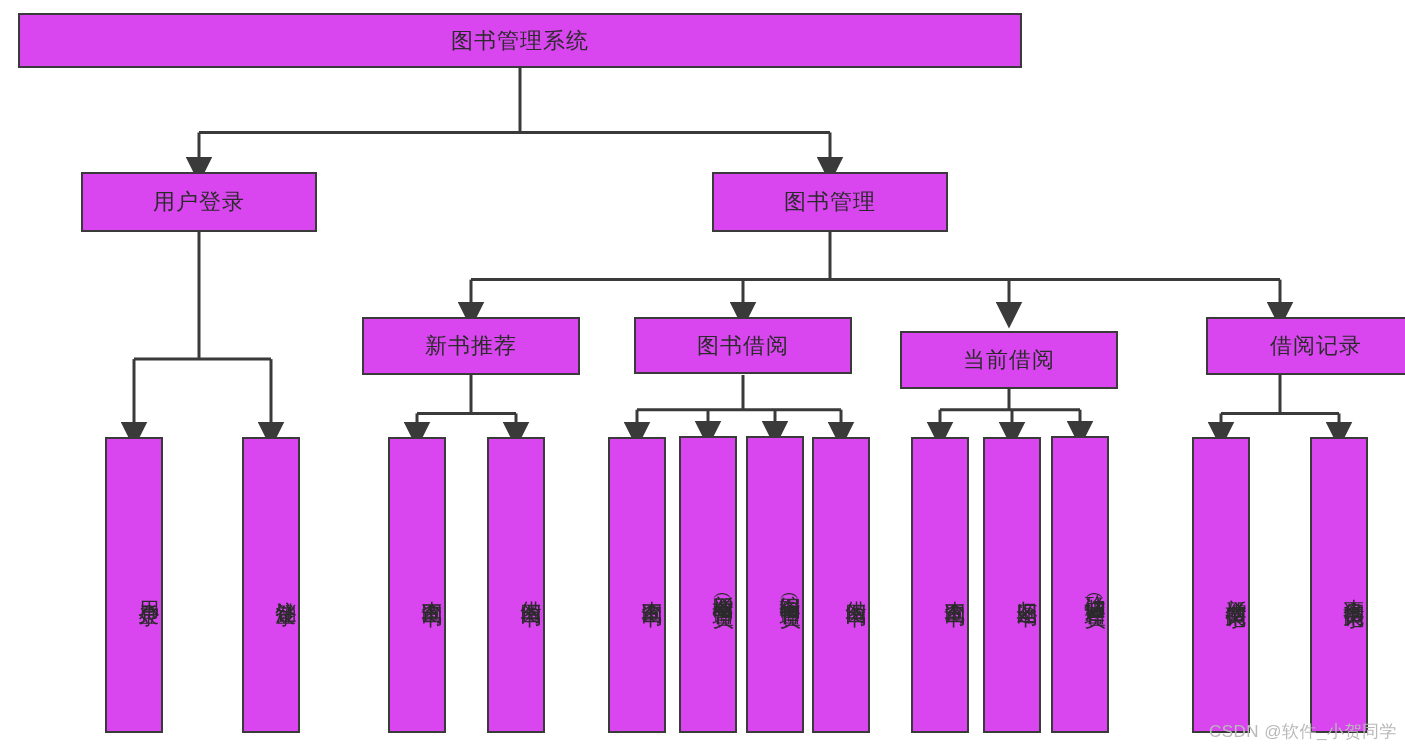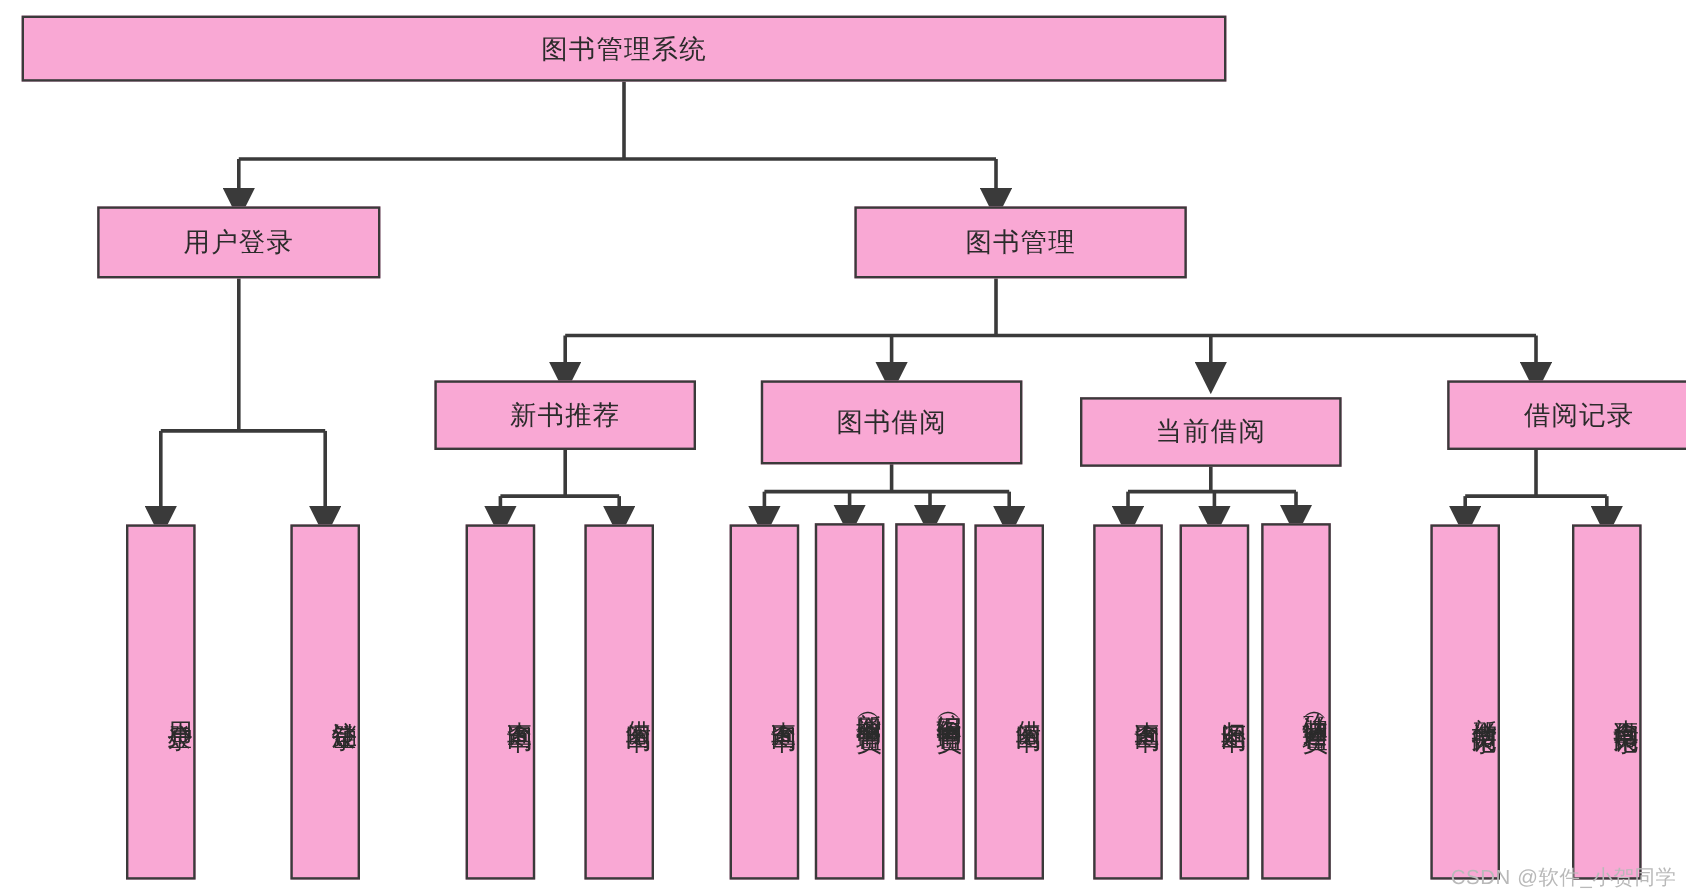--- a/index.html
+++ b/index.html
@@ -1,21 +1,21 @@
 <!DOCTYPE html>
 <html><head>
 <meta charset="utf-8">
 <style>
   html,body{margin:0;padding:0;background:#ffffff;}
   body{width:1405px;height:747px;overflow:hidden;
        font-family:"Liberation Sans","DejaVu Sans",sans-serif;}
   #diagram-root{position:relative;width:1405px;height:747px;background:#fff;}
   svg.wires{position:absolute;left:0;top:0;width:1405px;height:747px;}
   .node{position:absolute;box-sizing:border-box;border:2.5px solid #3a3a3a;
-        background:#f9a8d4;display:flex;align-items:center;justify-content:center;
+        background:#d946ef;display:flex;align-items:center;justify-content:center;
         color:#2b2b2b;}
   .node.h{font-size:22px;letter-spacing:1px;}
   .node.v{writing-mode:vertical-rl;text-orientation:upright;
           font-size:21px;line-height:1.18;letter-spacing:2px;
           align-items:flex-start;justify-content:center;padding-top:6px;}
   .node.v.tall{padding-top:4px;}
   .watermark{position:absolute;right:8px;bottom:4px;font-size:17px;color:#b9b9b9;
              white-space:nowrap;letter-spacing:.5px;}
 </style>
 </head>
@@ -66,27 +66,27 @@
       </g>
   </svg>
 
   <div id="node-layer">
       <div class="node h" style="left: 18px; top: 13px; width: 1004px; height: 55px;">
         <span>图书管理系统</span>
       </div>
       <div class="node h" style="left: 81px; top: 172px; width: 236px; height: 60px;">
         <span>用户登录</span>
       </div>
-      <div class="node h" style="left: 712px; top: 172px; width: 277px; height: 60px;">
+      <div class="node h" style="left: 712px; top: 172px; width: 236px; height: 60px;">
         <span>图书管理</span>
       </div>
       <div class="node h" style="left: 362px; top: 317px; width: 218px; height: 58px;">
         <span>新书推荐</span>
       </div>
-      <div class="node h" style="left: 634px; top: 317px; width: 218px; height: 70px;">
+      <div class="node h" style="left: 634px; top: 317px; width: 218px; height: 57px;">
         <span>图书借阅</span>
       </div>
       <div class="node h" style="left: 900px; top: 317px; width: 218px; height: 58px; margin-top: 14px;">
         <span>当前借阅</span>
       </div>
       <div class="node h" style="left: 1170px; top: 317px; width: 220px; height: 58px; margin-left: 36px;">
         <span>借阅记录</span>
       </div>
       <div class="node v" style="left: 105px; top: 437px; width: 58px; height: 296px;">
         <span>用户登录</span>

